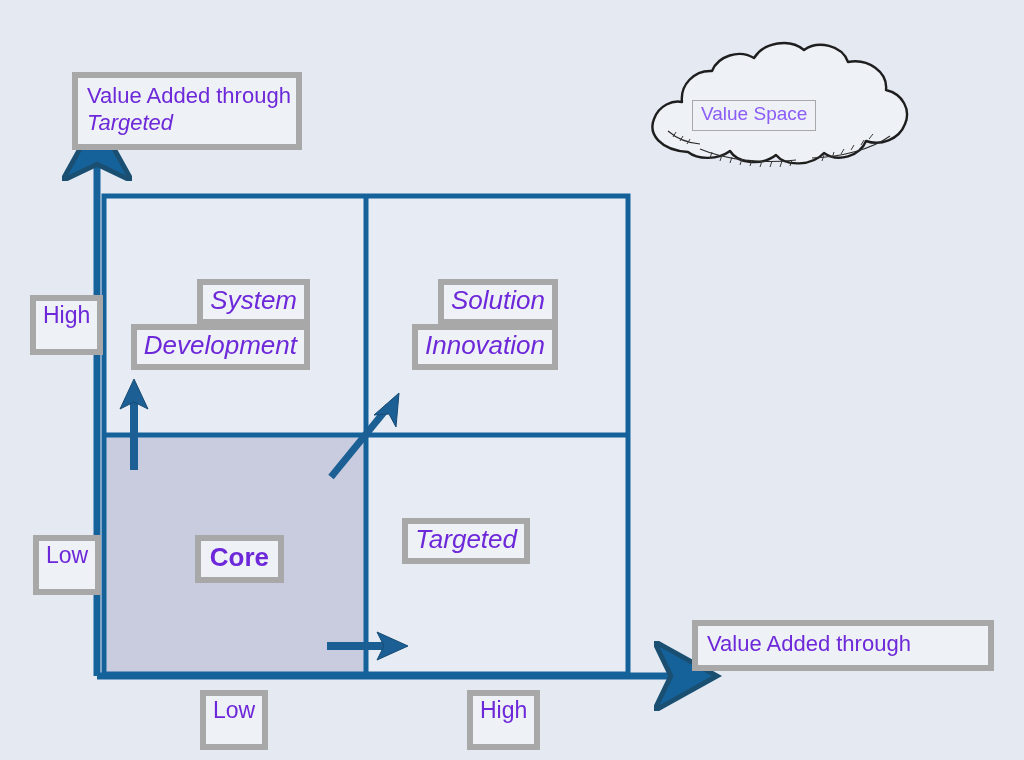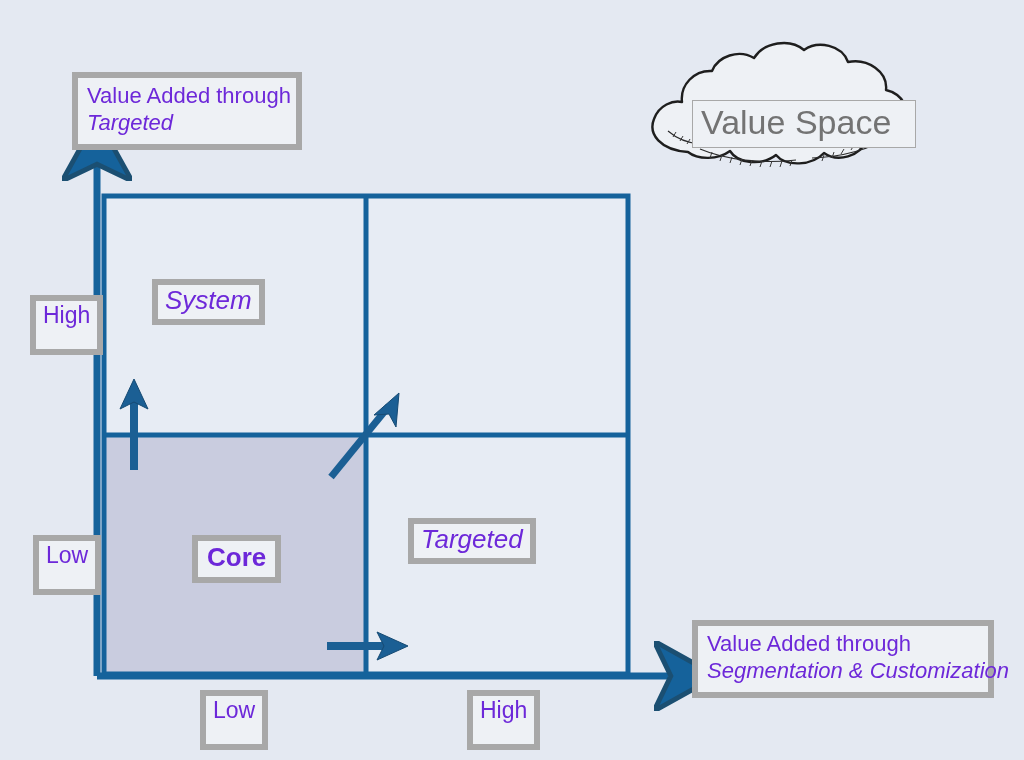--- a/index.html
+++ b/index.html
@@ -33,20 +33,21 @@
     border: 6px solid #0f172a;
     color: #6d28d9;
     line-height: 1.12;
     padding: 1px 6px 3px 6px;
     white-space: nowrap;
     box-sizing: border-box;
   }
   .stack {
     position: absolute;
     display: flex;
+    flex-direction: column;
     align-items: flex-end;
   }
   .stack .boxlabel {
     position: relative;
     margin-top: -1px;
   }
   .axis-label {
     font-size: 22px;
     text-align: left;
     padding: 5px 9px 7px 9px;
@@ -64,25 +65,25 @@
     padding: 1px 7px 4px 7px;
   }
   .core-text {
     font-size: 26px;
     font-weight: bold;
     font-style: normal;
     padding: 2px 9px 5px 9px;
   }
   .cloud-text {
     position: absolute;
-    font-size: 34px;
+    font-size: 19px;
     background: #eef1f5;
     border: 1px solid #9b9b9b;
-    padding: 2px 24px 5px 8px;
-    color: #737373;
+    padding: 2px 8px 5px 8px;
+    color: #8b5cf6;
     white-space: nowrap;
   }
 </style>
 </head>
 <body style="background: rgb(228, 233, 242);">
 
 <div id="stage">
 
   <svg class="layer" viewBox="0 0 1024 760">
     <defs>
@@ -161,33 +162,37 @@
     </g>
   </svg>
 
   <div class="boxlabel axis-label" style="left: 72px; top: 72px; width: 230px; background: rgb(238, 241, 245); border-color: rgb(168, 168, 168);">
     <span class="l1">Value Added through</span>
     <span class="l2">Targeted</span>
   </div>
 
   <div class="boxlabel axis-label" style="left: 692px; top: 620px; width: 302px; background: rgb(238, 241, 245); border-color: rgb(168, 168, 168);">
     <span class="l1">Value Added through</span>
-    <span class="l2">Segmentation &amp; Customization</span>
   </div>
 
   <div class="boxlabel tick" style="left: 30px; top: 295px; background: rgb(238, 241, 245); border-color: rgb(168, 168, 168);">High</div>
   <div class="boxlabel tick" style="left: 33px; top: 535px; background: rgb(238, 241, 245); border-color: rgb(168, 168, 168);">Low</div>
 
   <div class="boxlabel tick" style="left: 200px; top: 690px; background: rgb(238, 241, 245); border-color: rgb(168, 168, 168);">Low</div>
   <div class="boxlabel tick" style="left: 467px; top: 690px; background: rgb(238, 241, 245); border-color: rgb(168, 168, 168);">High</div>
 
   <div class="stack" style="left:152px; top:280px; width:158px;">
     <div class="boxlabel quad-text" style="background: rgb(238, 241, 245); border-color: rgb(168, 168, 168);">System</div>
-  </div>
-
+    <div class="boxlabel quad-text" style="background: rgb(238, 241, 245); border-color: rgb(168, 168, 168);">Development</div>
+  </div>
+
+  <div class="stack" style="left:432px; top:280px; width:126px;">
+    <div class="boxlabel quad-text" style="background: rgb(238, 241, 245); border-color: rgb(168, 168, 168);">Solution</div>
+    <div class="boxlabel quad-text" style="background: rgb(238, 241, 245); border-color: rgb(168, 168, 168);">Innovation</div>
+  </div>
 
   <div class="stack" style="left:192px; top:536px; width:92px;">
     <div class="boxlabel core-text" style="background: rgb(238, 241, 245); border-color: rgb(168, 168, 168);">Core</div>
   </div>
 
   <div class="stack" style="left:408px; top:519px; width:122px;">
     <div class="boxlabel quad-text" style="background: rgb(238, 241, 245); border-color: rgb(168, 168, 168);">Targeted</div>
   </div>
 
   <div class="cloud-text" style="left: 692px; top: 100px; background: rgb(238, 241, 245); border-color: rgb(168, 168, 168);">Value Space</div>

